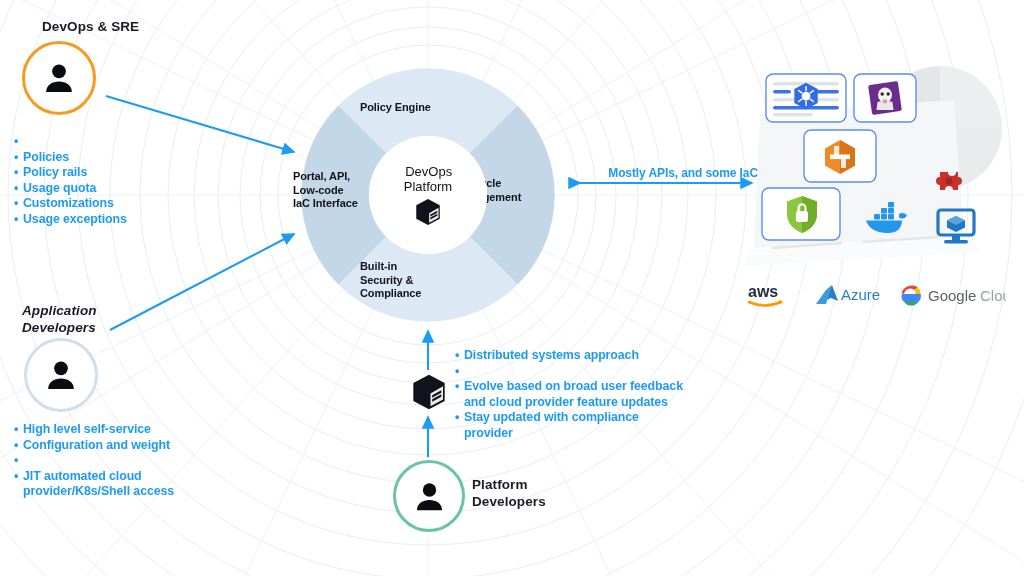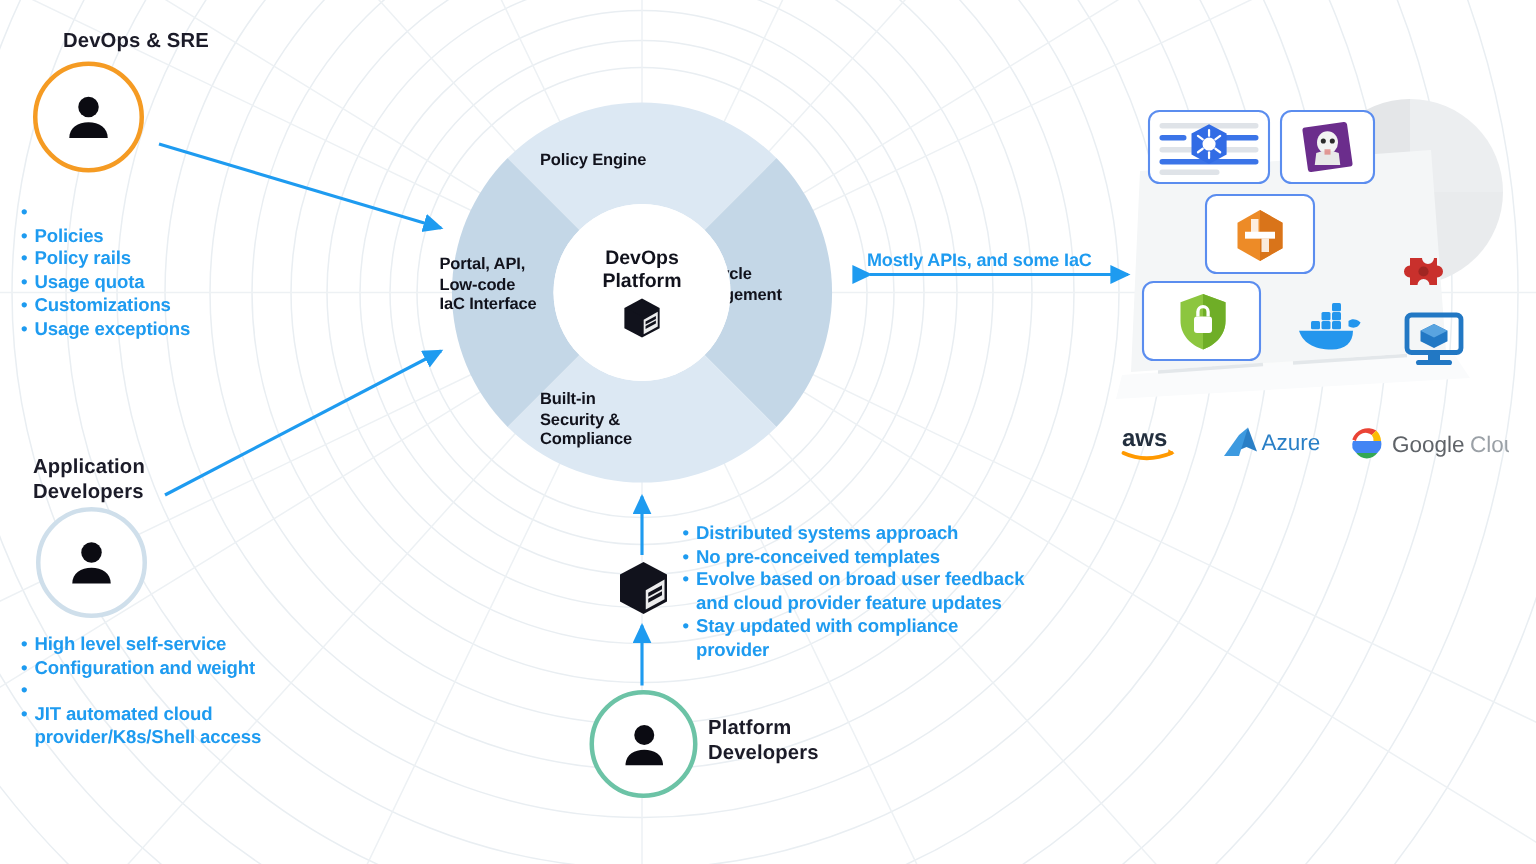--- a/index.html
+++ b/index.html
@@ -14,21 +14,21 @@
 
   .bg-grid{position:absolute;left:0;top:0;width:1024px;height:576px;pointer-events:none;}
 
   
   .persona-title{
     position:absolute;
     font-size:13.5px;font-weight:bold;color:#1b1b28;
     line-height:1.25;letter-spacing:.1px;
   }
   #devops-sre-title{left:14px;top:19px;padding-left:28px;}
-  #app-dev-title{left:22px;top:303px;}
+  #app-dev-title{left:22px;top:303px;font-style:italic;}
   #platform-dev-title{left:472px;top:477px;}
 
   
   .avatar{
     position:absolute;border-radius:50%;
     background:#ffffff;box-sizing:border-box;
     display:flex;align-items:center;justify-content:center;
   }
   #avatar-devops-sre{left:22px;top:41px;width:74px;height:74px;border:3.5px solid #f59b23;}
   #avatar-app-dev{left:24px;top:338px;width:74px;height:74px;border:3.5px solid #cfdfeb;}
@@ -60,29 +60,29 @@
   #label-portal{left:-4px;top:106px;width:110px;}
   #label-lifecycle{left:158px;top:113px;width:104px;}
   #label-security{left:63px;top:196px;width:136px;}
 
   #hub{
     position:absolute;left:72px;top:72px;width:118px;height:118px;
     border-radius:50%;background:#ffffff;
     display:flex;flex-direction:column;align-items:center;justify-content:center;
   }
   #hub-title{
-    font-size:13px;font-weight:bold;color:#11121c;
-    text-align:center;line-height:15px;white-space:pre-line;
+    font-size:13px;font-weight:normal;color:#11121c;
+    text-align:right;line-height:15px;white-space:pre-line;
     margin-bottom:3px;
   }
 
   
   .connector{position:absolute;left:0;top:0;width:1024px;height:576px;pointer-events:none;}
   #api-label{
-    position:absolute;left:578px;top:166px;width:180px;text-align:left;
+    position:absolute;left:578px;top:166px;width:180px;text-align:right;
     font-size:12px;font-weight:bold;color:#1e9bf0;letter-spacing:-.1px;
   }
 
   
   #illustration{position:absolute;left:742px;top:52px;width:268px;height:230px;}
   #cloud-logos{position:absolute;left:746px;top:280px;width:260px;height:32px;}
 
   .cube-mid{position:absolute;left:409px;top:372px;width:40px;height:40px;}
 </style>
 </head>
@@ -270,21 +270,20 @@
       <path d="M4.3 20.4c0-4.1 3.5-6.3 7.7-6.3s7.7 2.2 7.7 6.3Z" fill="#0b0b12"></path>
     </svg>
   </div>
   <div class="bullets" id="bullets-platform-dev">
       <div class="row">
         <span class="dot">•</span>
         <span class="txt">Distributed systems approach</span>
       </div>
       <div class="row">
         <span class="dot">•</span>
-        <span class="txt">No pre-conceived templates</span>
       </div>
       <div class="row">
         <span class="dot">•</span>
         <span class="txt">Evolve based on broad user feedback
 and cloud provider feature updates</span>
       </div>
       <div class="row">
         <span class="dot">•</span>
         <span class="txt">Stay updated with compliance
 provider</span>

